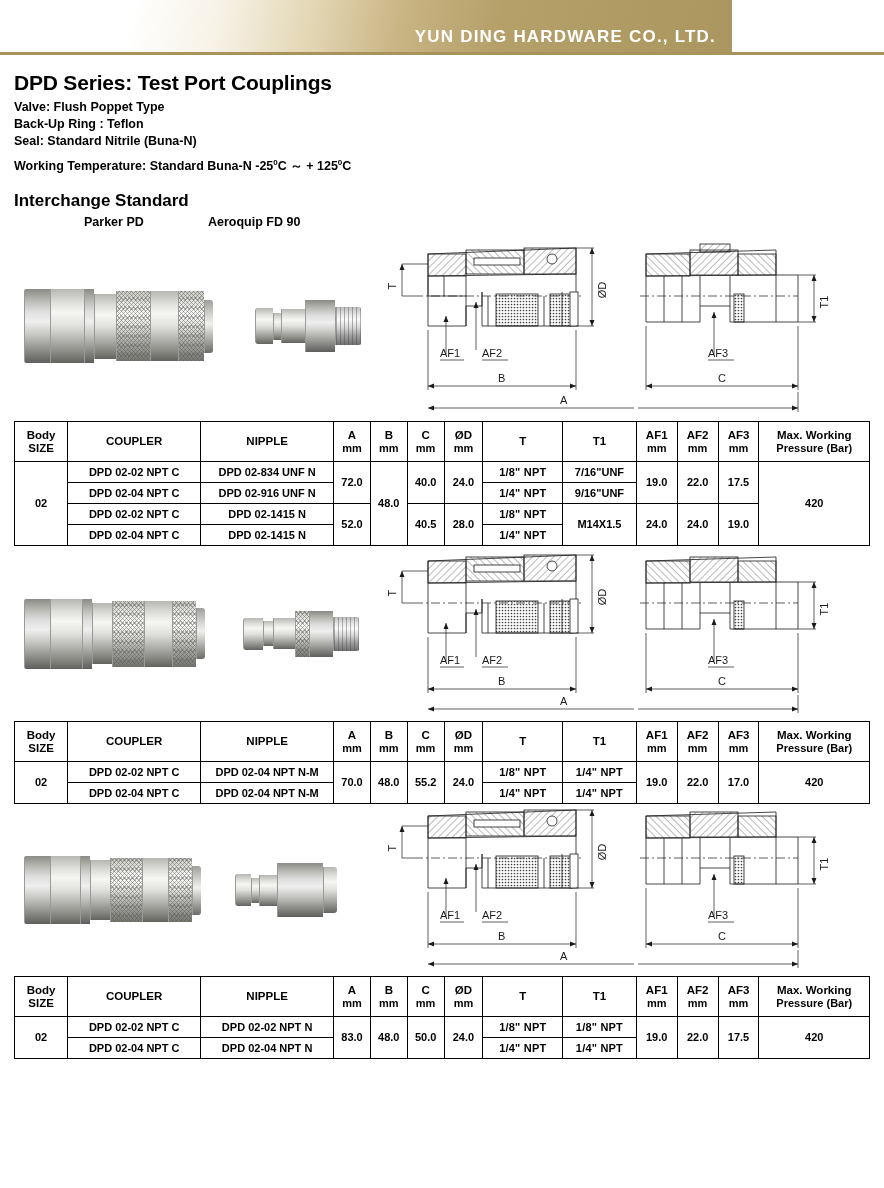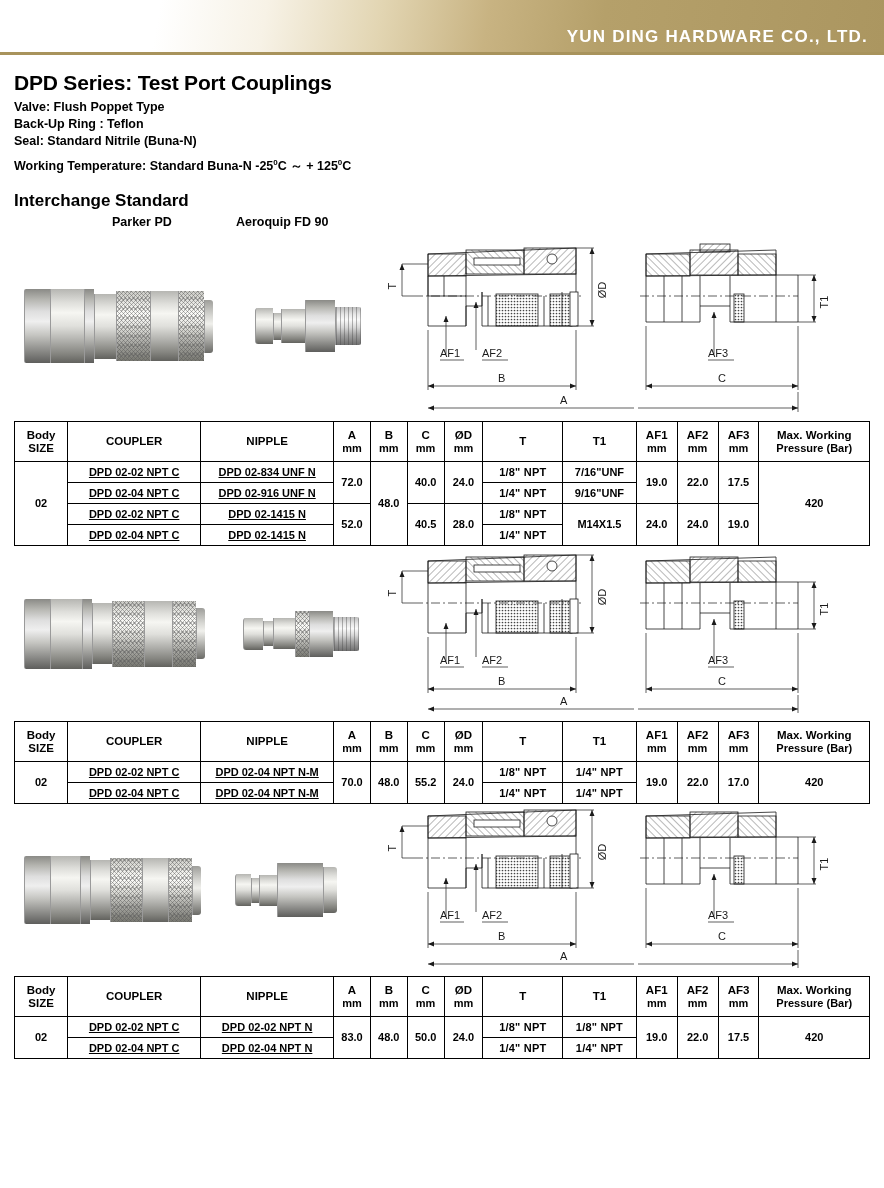--- a/index.html
+++ b/index.html
@@ -10,21 +10,21 @@
     background: #ffffff;
     font-family: "Liberation Sans", sans-serif;
     color: #000;
     position: relative;
     overflow: hidden;
   }
 
   
   .banner {
     position: relative;
-    width: 884px;
+    width: 732px;
     height: 52px;
     background: linear-gradient(100deg,
         #ffffff 0%, #ffffff 18%, #f7f2e6 30%,
         #e2d5b2 43%, #c8b382 55%, #b5a06a 68%, #ab9660 100%);
     text-align: center;
   }
   .banner-company {
     position: absolute;
     right: 16px;
     bottom: 5px;
@@ -61,21 +61,21 @@
 
   h2.subtitle {
     font-size: 17px;
     font-weight: bold;
     margin: 16px 0 3px 0;
   }
   .interchange {
     font-size: 12.5px;
     font-weight: bold;
     line-height: 17px;
-    margin-left: 98px;
+    margin-left: 70px;
   }
   .interchange .col1 { display: inline-block; width: 124px; }
   .interchange .col2 { display: inline-block; }
 
   
   .figure-row {
     position: relative;
     width: 856px;
     display: flex;
     align-items: center;
@@ -145,21 +145,21 @@
   table.spec th, table.spec td {
     border: 1px solid #000;
     text-align: center;
     padding: 1px 1px;
     line-height: 13px;
     white-space: nowrap;
     overflow: hidden;
   }
   table.spec th { font-weight: bold; font-size: 11.5px; height: 40px; }
   table.spec td { height: 21px; }
-  td.lft, th.lft { text-align: left; padding-left: 5px; text-decoration: underline; }
+  td.lft, th.lft { text-align: left; padding-left: 5px; }
   .hdr-unit { display:block; font-size: 11px; font-weight: bold; }
   .nowrapT { letter-spacing: .2px; }
 
   
 </style>
 </head>
 <body>
 
 <div class="banner">
   <div class="banner-company">YUN DING HARDWARE CO., LTD.</div>

